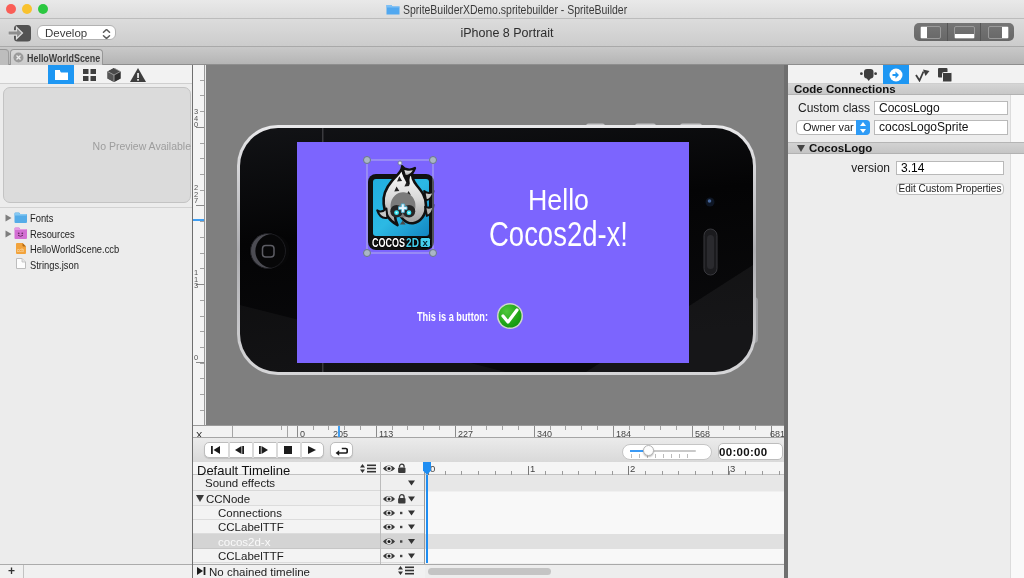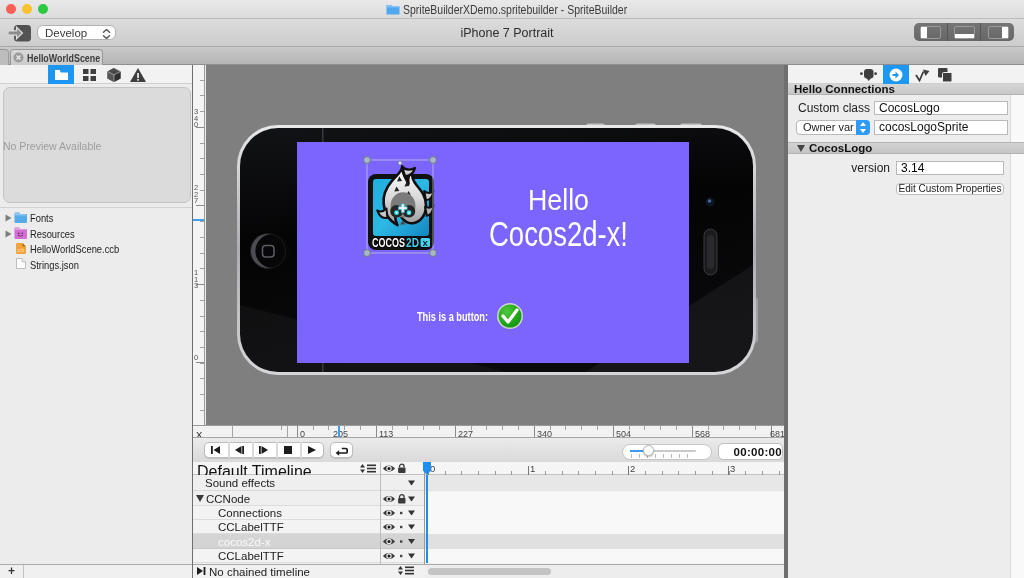--- a/index.html
+++ b/index.html
@@ -30,21 +30,21 @@
  <rect x="6" y="1" width="17" height="16.5" rx="3.5" fill="#535353"></rect>
  <path d="M0 6.8 L8.5 6.8 L8.5 3.2 L14.5 9 L8.5 14.8 L8.5 11.2 L0 11.2 Z" fill="#8d8d8d" stroke="#dedede" stroke-width="1.2"></path>
 </svg>
 </div>
 <div class="a" style="left:37px;top:25px;width:79px;height:15px;background:#fff;border:1px solid #b2b2b2;border-radius:6px;font-size:11.5px;color:#3a3a3a;line-height:14px;padding-left:7px;">Develop
   <svg class="a" style="right:4px;top:2.5px;" width="9" height="10" viewBox="0 0 9 10">
       <path d="M1.5 3.2 L4.5 0.5 L7.5 3.2" stroke="#5a5a5a" stroke-width="1.5" fill="none" stroke-linecap="round" stroke-linejoin="round"></path>
       <path d="M1.5 6.8 L4.5 9.5 L7.5 6.8" stroke="#5a5a5a" stroke-width="1.5" fill="none" stroke-linecap="round" stroke-linejoin="round"></path>
     </svg>
 </div>
-<div class="a" style="left:0;top:26px;width:1014px;height:15px;text-align:center;font-size:12.5px;color:#2d2d2d;">iPhone 7 Portrait</div>
+<div class="a" style="left:0;top:26px;width:1014px;height:15px;text-align:center;font-size:12.5px;color:#2d2d2d;">iPhone 8 Portrait</div>
 
 <div class="a" style="left:914px;top:23px;width:100px;height:18px;background:linear-gradient(#757575,#676767);border-radius:5px;"></div>
 <div class="a" style="left:947px;top:23px;width:1px;height:18px;background:#565656;"></div>
 <div class="a" style="left:980px;top:23px;width:1px;height:18px;background:#565656;"></div>
 <div class="a" style="left:920px;top:26px;">
     <svg width="21" height="13" viewBox="0 0 21 13">
       <rect x="0.5" y="0.5" width="20" height="12" rx="1.5" fill="none" stroke="#9a9a9a"></rect>
       <rect x="1" y="1" width="6" height="11" fill="#fff"></rect>
     </svg>
   </div>
@@ -101,21 +101,21 @@
   </div>
 <div class="a" style="left:130px;top:68px;">
     <svg width="16" height="14" viewBox="0 0 16 14">
       <path d="M8 0 L16 14 L0 14 Z" fill="#3e3e3e"></path>
       <rect x="7.2" y="5" width="1.7" height="5" fill="#f0f0f0"></rect>
       <rect x="7.2" y="11" width="1.7" height="1.7" fill="#f0f0f0"></rect>
     </svg>
   </div>
 
 <div class="a" style="left:3px;top:87px;width:188px;height:116px;background:#dbdbdb;border:1px solid #c3c3c3;border-radius:7px;"></div>
-<div class="a" style="left:3px;top:140px;width:188px;height:14px;text-align:left;font-size:10.5px;color:#9d9d9d;">No Preview Available</div>
+<div class="a" style="left:3px;top:140px;width:188px;height:14px;text-align:right;font-size:10.5px;color:#9d9d9d;">No Preview Available</div>
 <div class="a" style="left:0;top:207px;width:193px;height:1px;background:#d2d2d2;"></div>
 
 <div class="a" style="left:5px;top:213.5px;">
     <svg width="7" height="8" viewBox="0 0 7 8">
       <path d="M0.5 0.5 L6.5 4 L0.5 7.5 Z" fill="#7e7e7e"></path>
     </svg>
   </div>
 <div class="a" style="left:14px;top:212px;">
     <svg width="13" height="11" viewBox="0 0 13 11">
       <path d="M0.5 1.6 a1 1 0 0 1 1-1 h3.6 l1.1 1.4 h5.8 a1 1 0 0 1 1 1 V10 a1 1 0 0 1 -1 1 h-10.5 a1 1 0 0 1 -1-1 Z" fill="#55ace8"></path>
@@ -287,21 +287,21 @@
 
 <div class="a" id="hruler" style="left:193px;top:425px;width:591px;height:12px;background:#f2f2f2;border-top:1px solid #9a9a9a;">
 <div class="a" style="left:0;top:0;width:40px;height:12px;border-right:1px solid #a5a5a5;font-size:9.5px;color:#222;padding:2.5px 0 0 3px;">X</div>
 <div class="a" style="left:41px;top:0;width:54px;height:12px;border-right:1px solid #a5a5a5;font-size:9.5px;color:#222;padding:13px 0 0 3px;">Y<span style="margin-left:16px;">61</span></div>
 <div class="a" style="left:88.2px;top:0;width:502px;height:4px;background:repeating-linear-gradient(to right,#a2a2a2 0 1px,transparent 1px 15.8px);"></div>
 <div class="a" style="left:104px;top:0;width:487px;height:12px;background:repeating-linear-gradient(to right,#8a8a8a 0 1px,transparent 1px 79px);"></div>
 <div class="a" style="left:107px;top:3px;font-size:9px;color:#444;">0</div>
 <div class="a" style="left:186px;top:3px;font-size:9px;color:#444;">113</div>
 <div class="a" style="left:265px;top:3px;font-size:9px;color:#444;">227</div>
 <div class="a" style="left:344px;top:3px;font-size:9px;color:#444;">340</div>
-<div class="a" style="left:423px;top:3px;font-size:9px;color:#444;">504</div>
+<div class="a" style="left:423px;top:3px;font-size:9px;color:#444;">184</div>
 <div class="a" style="left:502px;top:3px;font-size:9px;color:#444;">568</div>
 <div class="a" style="left:577px;top:3px;font-size:9px;color:#444;">681</div>
 <div class="a" style="left:140px;top:3px;font-size:9px;color:#444;">205</div>
 <div class="a" style="left:145px;top:0;width:1.5px;height:12px;background:#3f9ef2;"></div>
 </div>
 
 <div class="a" id="transport" style="left:193px;top:437px;width:591px;height:25px;background:linear-gradient(#ebebeb,#d9d9d9);border-top:1px solid #a5a5a5;">
 <div class="a" style="left:11px;top:4px;width:120px;height:16px;background:#fff;border:1px solid #bdbdbd;border-radius:5px;box-shadow:0 1px 1px rgba(0,0,0,0.12);"></div>
 <div class="a" style="left:34.5px;top:4px;width:2px;height:16px;background:#dadada;"></div>
 <div class="a" style="left:58.5px;top:4px;width:2px;height:16px;background:#dadada;"></div>
@@ -340,27 +340,27 @@
       <svg width="13" height="11" viewBox="0 0 13 11">
         <path d="M3.8 8 H10.8 Q12.2 8 12.2 6.6 V4.9 Q12.2 3.5 10.8 3.5 H6.8" stroke="#1c1c1c" stroke-width="1.7" fill="none"></path>
         <path d="M4.2 5.3 L4.2 10.7 L0.6 8 Z" fill="#1c1c1c"></path>
       </svg>
     </div>
 <div class="a" style="left:429px;top:6px;width:90px;height:16px;background:#fff;border:1px solid #c5c5c5;border-radius:8px;"></div>
 <div class="a" style="left:437px;top:12px;width:66px;height:2px;background:#c9c9c9;border-radius:1px;"></div>
 <div class="a" style="left:437px;top:12px;width:18px;height:2px;background:#3a9af5;"></div>
 <div class="a" style="left:438px;top:16px;width:60px;height:4px;background:repeating-linear-gradient(to right,#bbb 0 1px,transparent 1px 8px);"></div>
 <div class="a" style="left:450px;top:7px;width:11px;height:11px;border-radius:50%;background:#fdfdfd;border:1px solid #b5b5b5;box-shadow:0 1px 1.5px rgba(0,0,0,0.25);"></div>
-<div class="a" style="left:525px;top:5px;width:65px;height:17px;background:#fff;border:1px solid #bdbdbd;border-radius:5px;text-align:right;font-size:11.5px;font-weight:bold;color:#111;line-height:16px;letter-spacing:0.3px;">00:00:00</div>
+<div class="a" style="left:525px;top:5px;width:65px;height:17px;background:#fff;border:1px solid #bdbdbd;border-radius:5px;text-align:left;font-size:11.5px;font-weight:bold;color:#111;line-height:16px;letter-spacing:0.3px;">00:00:00</div>
 </div>
 
 <div class="a" id="timeline" style="left:193px;top:462px;width:591px;height:116px;background:#f0f0f0;">
 
 <div class="a" style="left:0;top:0;width:591px;height:13px;background:#f5f5f5;border-bottom:1px solid #c2c2c2;"></div>
-<div class="a" style="left:4px;top:1px;font-size:16px;color:#111;">Default Timeline</div>
+<div class="a" style="left:4px;top:1px;font-size:13px;color:#111;">Default Timeline</div>
 <div class="a" style="left:167px;top:2px;">
       <svg width="17" height="9" viewBox="0 0 17 9">
         <path d="M2.5 0 L5 3.5 L0 3.5 Z M2.5 9 L5 5.5 L0 5.5 Z" fill="#333"></path>
         <rect x="7" y="0.5" width="9" height="1.6" fill="#333"></rect>
         <rect x="7" y="3.7" width="9" height="1.6" fill="#333"></rect>
         <rect x="7" y="6.9" width="9" height="1.6" fill="#333"></rect>
       </svg>
     </div>
 
 <div class="a" style="left:235px;top:9px;width:356px;height:4px;background:repeating-linear-gradient(to right,#999 0 1px,transparent 1px 16.7px);"></div>
@@ -490,21 +490,21 @@
       </svg>
     </div>
 <div class="a" style="left:150px;top:3px;">
       <svg width="14" height="14" viewBox="0 0 14 14">
         <rect x="0" y="0" width="9.5" height="9.5" rx="1" fill="#3e3e3e"></rect>
         <rect x="4.5" y="4.5" width="9.5" height="9.5" rx="1" fill="#3e3e3e" stroke="#f2f2f2" stroke-width="1"></rect>
       </svg>
     </div>
 
 <div class="a" style="left:0;top:19px;width:236px;height:11px;background:linear-gradient(#d5d5d5,#c7c7c7);border-bottom:1px solid #b2b2b2;"></div>
-<div class="a" style="left:6px;top:19px;font-size:11.5px;font-weight:bold;color:#111;line-height:11px;">Hello Connections</div>
+<div class="a" style="left:6px;top:19px;font-size:11.5px;font-weight:bold;color:#111;line-height:11px;">Code Connections</div>
 <div class="a" style="left:0;top:36px;width:82px;height:14px;font-size:12px;color:#222;text-align:right;line-height:14px;">Custom class</div>
 <div class="a tb-field" style="left:86px;top:36px;width:134px;height:14px;font-size:12px;color:#111;line-height:12px;padding-left:4px;">CocosLogo</div>
 <div class="a" style="left:8px;top:55px;width:74px;height:15px;background:#fff;border:1px solid #b9b9b9;border-radius:4px;font-size:11px;color:#222;line-height:13px;padding-left:6px;white-space:nowrap;">Owner var</div>
 <div class="a" style="left:68px;top:55px;width:14px;height:15px;background:#2e9bf6;border-radius:0 4px 4px 0;"></div>
 <div class="a" style="left:71px;top:57px;">
       <svg width="8" height="11" viewBox="0 0 8 11">
         <path d="M4 0 L7 4 L1 4 Z" fill="#fff"></path>
         <path d="M4 11 L7 7 L1 7 Z" fill="#fff"></path>
       </svg>
     </div>

